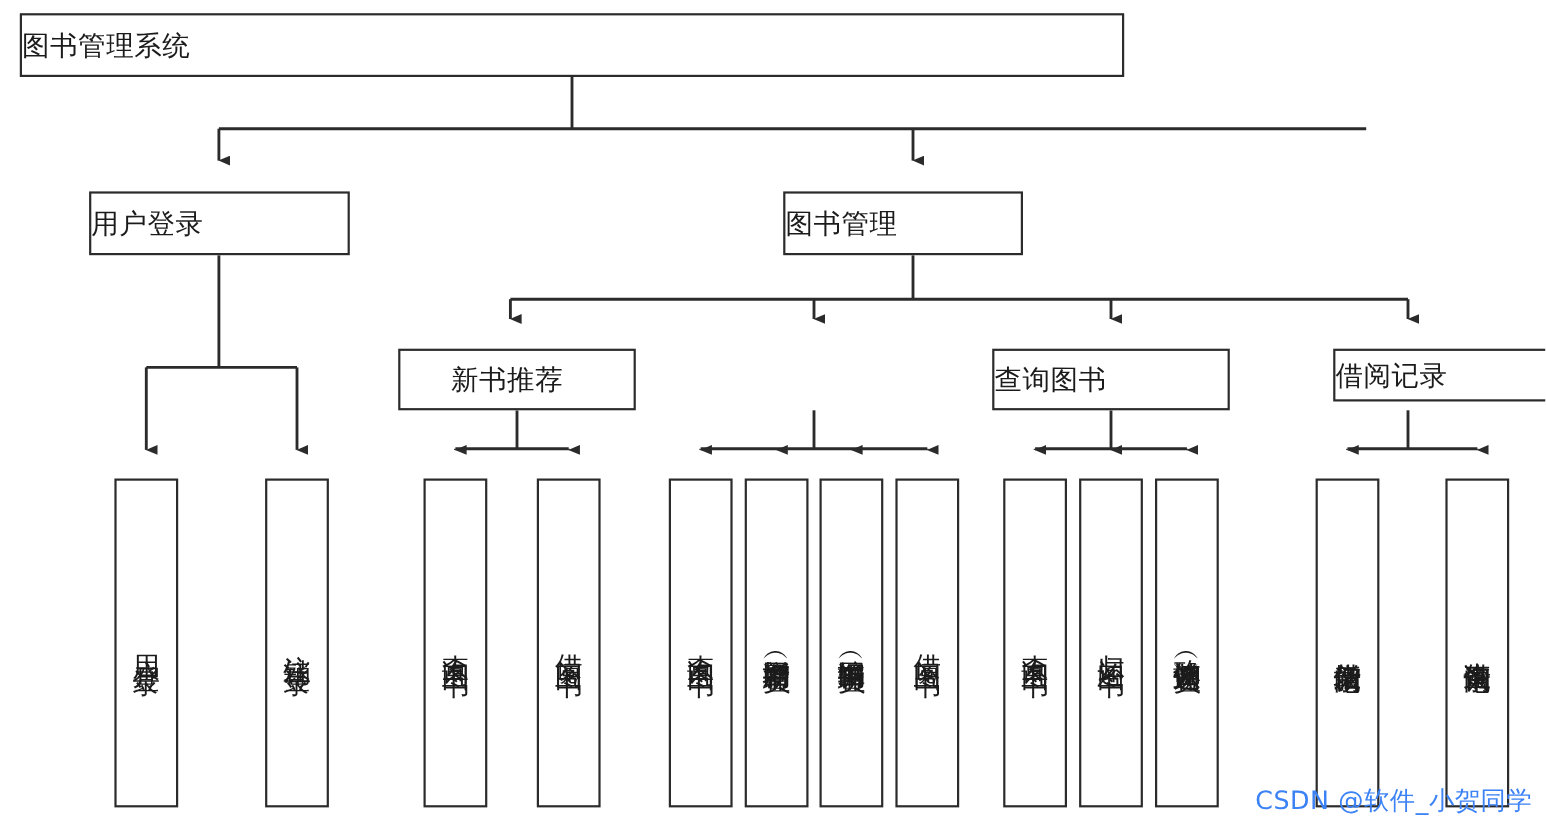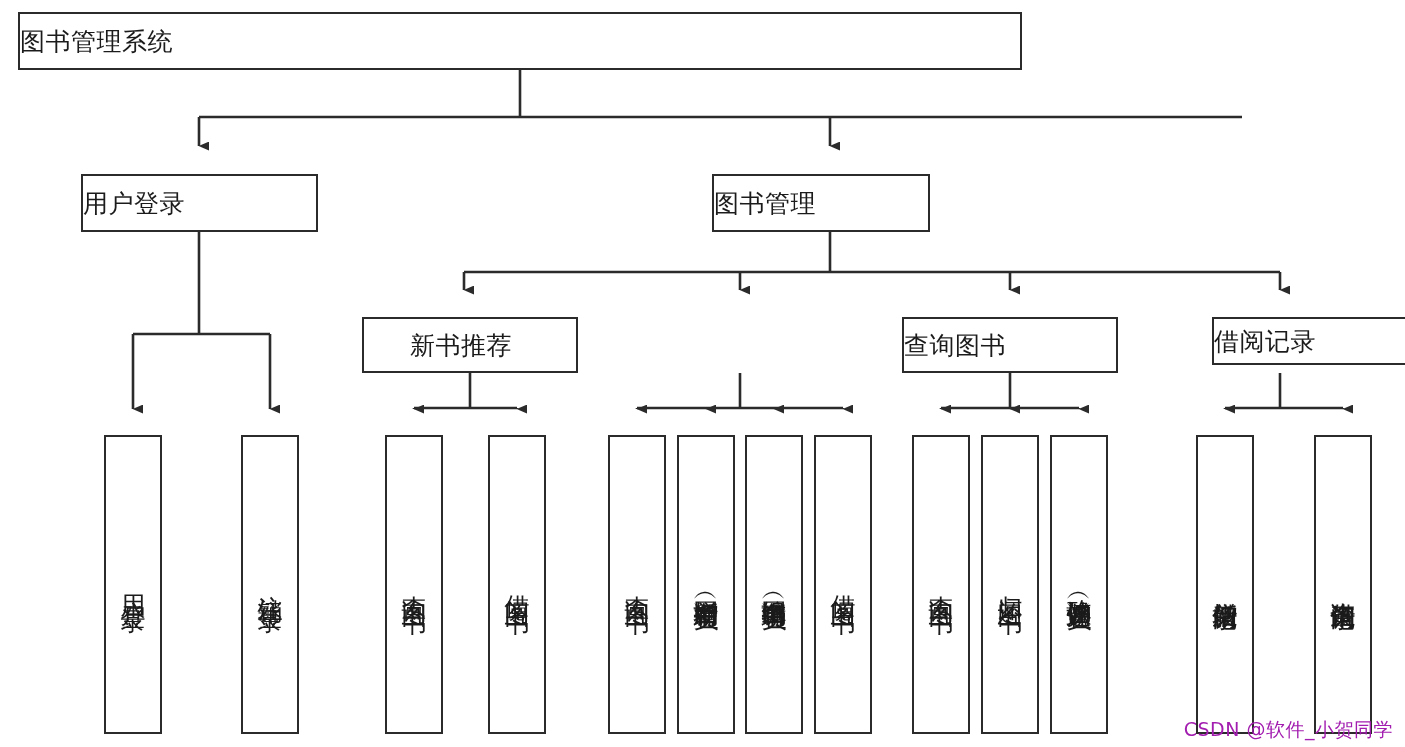--- a/index.html
+++ b/index.html
@@ -57,22 +57,22 @@
     white-space:nowrap;
     max-height:100%;
   }
   .node.vert .label.tight{
     letter-spacing:1px;
   }
   #watermark{
     position:absolute;
     right:12px;
     bottom:4px;
-    font-size:19px;
-    color:#a21caf;
+    font-size:23px;
+    color:#3b82f6;
     z-index:6;
     white-space:nowrap;
     letter-spacing:0.5px;
     text-align:right;
   }
 </style>
 </head>
 <body>
 
 <div id="canvas">

